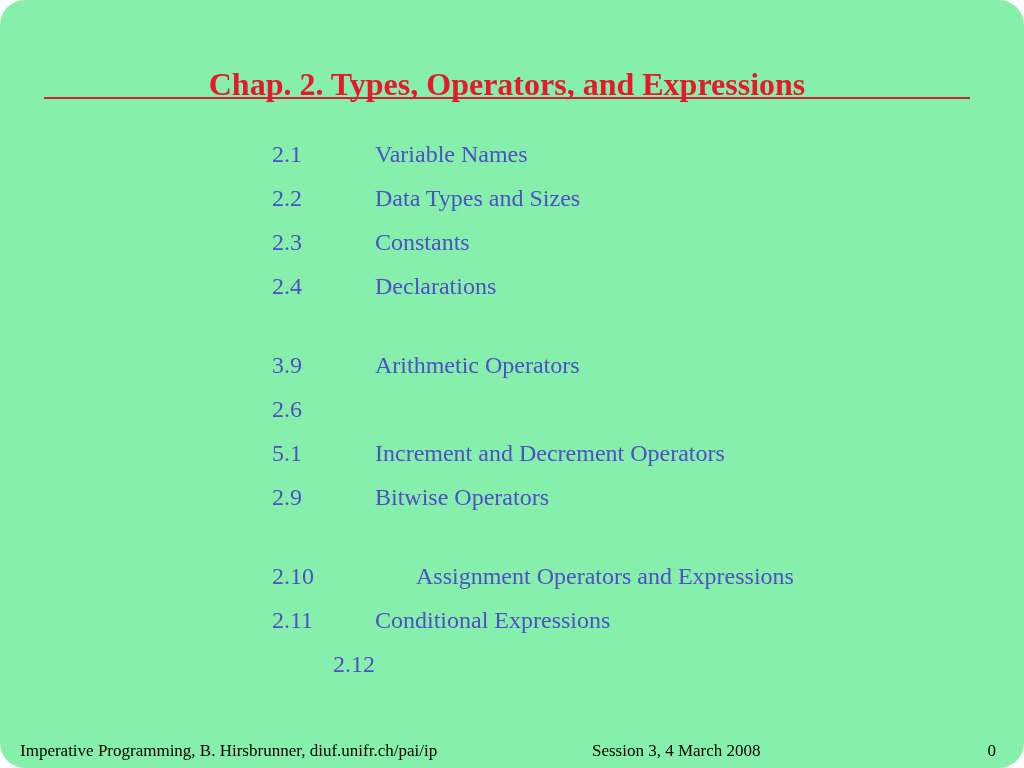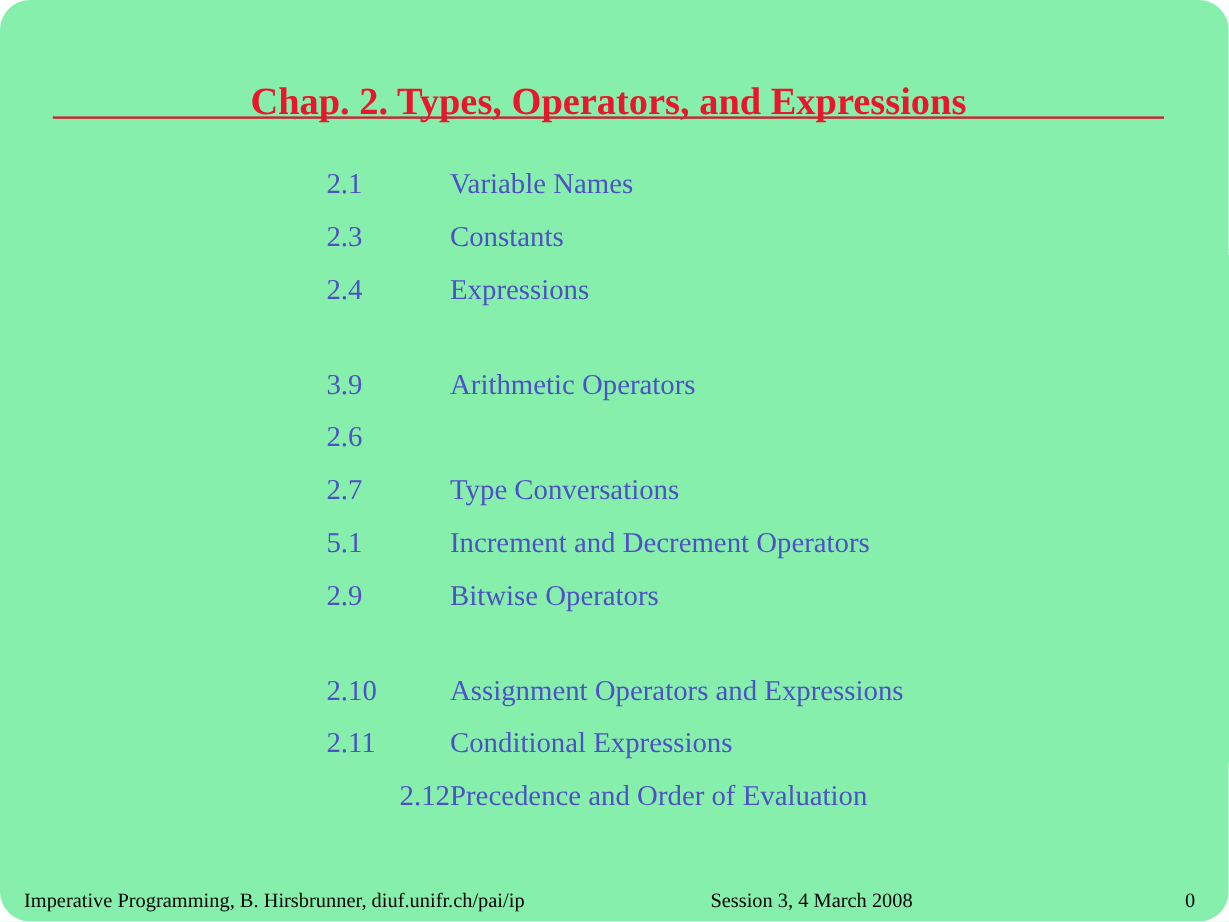--- a/index.html
+++ b/index.html
@@ -120,57 +120,56 @@
   <h1 class="slide-title" style="color: rgb(232, 23, 43);">Chap. 2. Types, Operators, and Expressions</h1>
 
   <div class="title-rule" style="background: rgb(204, 34, 51);"></div>
 
   <div class="outline">
       <div class="outline-row" style="color: rgb(79, 79, 198);">
         <span class="row-number" style="color: rgb(79, 79, 198);">2.1</span>
         <span class="row-label" style="color: rgb(79, 79, 198);">Variable Names</span>
       </div>
       <div class="outline-row" style="color: rgb(79, 79, 198);">
+        <span class="row-number" style="color: rgb(79, 79, 198);">2.2</span>
+        <span class="row-label" style="color: rgb(79, 79, 198);">Data Types and Sizes</span>
+      </div>
+      <div class="outline-row" style="color: rgb(79, 79, 198);">
         <span class="row-number" style="color: rgb(79, 79, 198);">2.3</span>
         <span class="row-label" style="color: rgb(79, 79, 198);">Constants</span>
       </div>
       <div class="outline-row" style="color: rgb(79, 79, 198);">
         <span class="row-number" style="color: rgb(79, 79, 198);">2.4</span>
-        <span class="row-label" style="color: rgb(79, 79, 198);">Expressions</span>
+        <span class="row-label" style="color: rgb(79, 79, 198);">Declarations</span>
       </div>
       <div class="outline-row spacer-before" style="color: rgb(79, 79, 198);">
         <span class="row-number" style="color: rgb(79, 79, 198);">3.9</span>
         <span class="row-label" style="color: rgb(79, 79, 198);">Arithmetic Operators</span>
       </div>
       <div class="outline-row" style="color: rgb(79, 79, 198);">
         <span class="row-number" style="color: rgb(79, 79, 198);">2.6</span>
       </div>
       <div class="outline-row" style="color: rgb(79, 79, 198);">
-        <span class="row-number" style="color: rgb(79, 79, 198);">2.7</span>
-        <span class="row-label" style="color: rgb(79, 79, 198);">Type Conversations</span>
-      </div>
-      <div class="outline-row" style="color: rgb(79, 79, 198);">
         <span class="row-number" style="color: rgb(79, 79, 198);">5.1</span>
         <span class="row-label" style="color: rgb(79, 79, 198);">Increment and Decrement Operators</span>
       </div>
       <div class="outline-row" style="color: rgb(79, 79, 198);">
         <span class="row-number" style="color: rgb(79, 79, 198);">2.9</span>
         <span class="row-label" style="color: rgb(79, 79, 198);">Bitwise Operators</span>
       </div>
-      <div class="outline-row spacer-before" style="color: rgb(79, 79, 198);">
+      <div class="outline-row spacer-before" style="color: rgb(79, 79, 198); gap: 41px;">
         <span class="row-number" style="color: rgb(79, 79, 198);">2.10</span>
         <span class="row-label" style="color: rgb(79, 79, 198);">Assignment Operators and Expressions</span>
       </div>
       <div class="outline-row" style="color: rgb(79, 79, 198);">
         <span class="row-number" style="color: rgb(79, 79, 198);">2.11</span>
         <span class="row-label" style="color: rgb(79, 79, 198);">Conditional Expressions</span>
       </div>
       <div class="outline-row" style="color: rgb(79, 79, 198);">
         <span class="row-number" style="color: rgb(79, 79, 198); text-align: right;">2.12</span>
-        <span class="row-label" style="color: rgb(79, 79, 198);">Precedence and Order of Evaluation</span>
       </div>
     </div>
 
   <div class="footer">
     <div class="footer-left" style="color: rgb(0, 0, 0);">Imperative Programming, B. Hirsbrunner, diuf.unifr.ch/pai/ip</div>
     <div class="footer-center" style="color: rgb(0, 0, 0);">Session 3,  4 March 2008</div>
     <div class="footer-right" style="color: rgb(0, 0, 0);">0</div>
   </div>
 
 </div>

